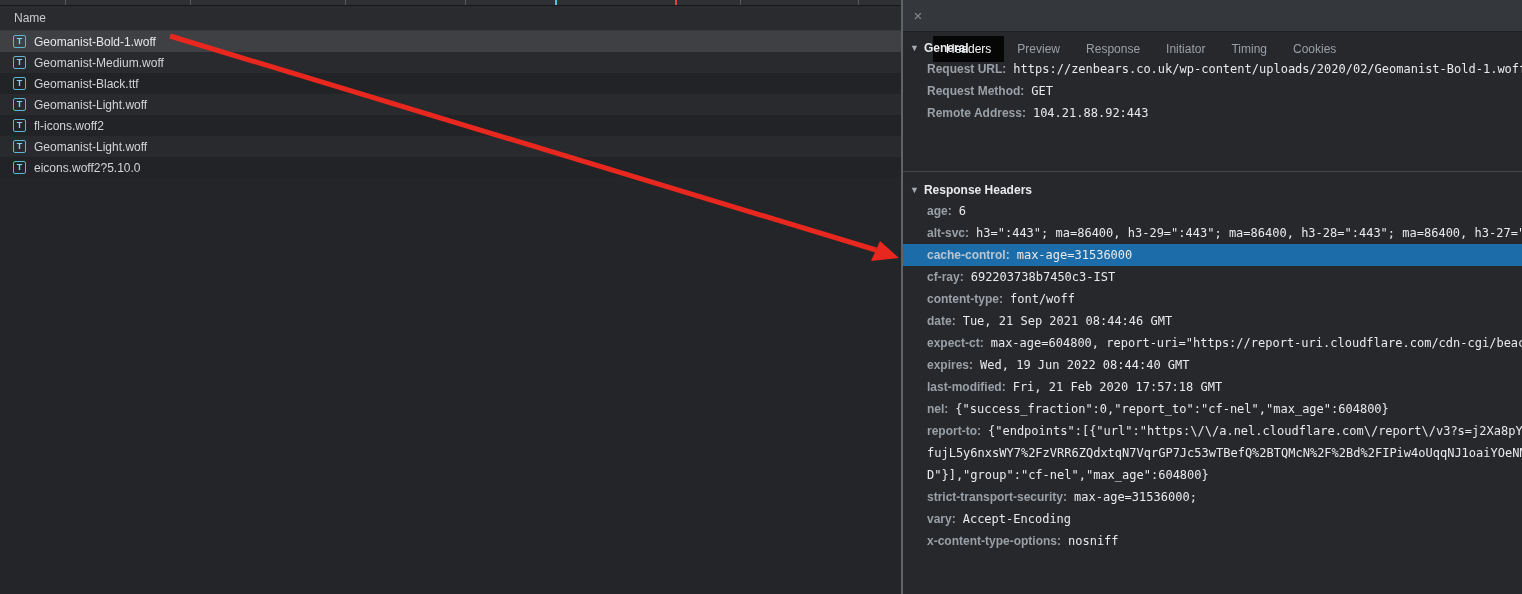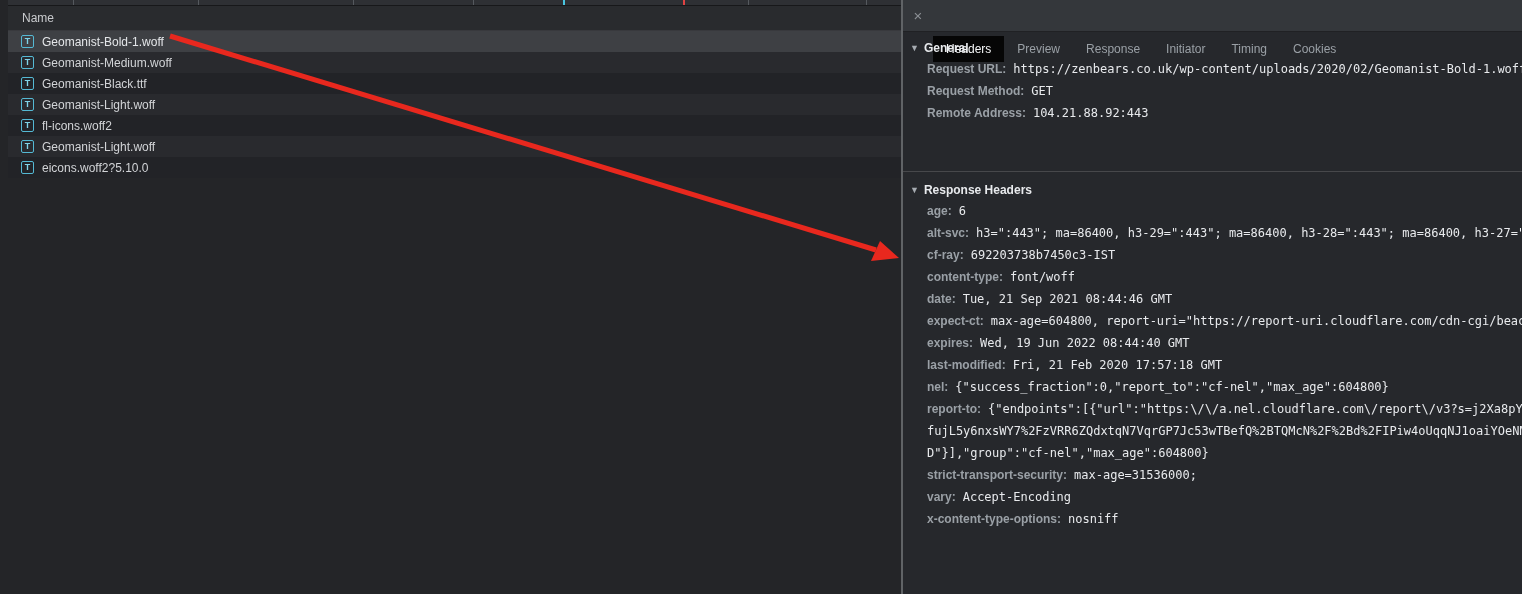--- a/index.html
+++ b/index.html
@@ -4,21 +4,21 @@
 <style>
   html,body { margin:0; padding:0; background:#1a1b1e; }
   .screen {
     position:relative; width:1522px; height:594px; overflow:hidden;
     background:#242528; font-family:"Liberation Sans", sans-serif;
     -webkit-font-smoothing:antialiased;
   }
   .mono { font-family:"DejaVu Sans Mono","Liberation Mono",monospace; }
 
   
-  .left-panel { position:absolute; left:8px; top:0; width:901px; height:594px; background:#242528; }
+  .left-panel { position:absolute; left:0; top:0; width:901px; height:594px; background:#242528; }
   .ticks { position:absolute; left:0; top:0; width:901px; height:5px; background:#2e3034; border-bottom:1px solid #17181a; }
   .tick { position:absolute; top:0; width:1px; height:5px; background:#55595e; }
   .tick.cyan { background:#49c5e0; width:2px; }
   .tick.red  { background:#e04343; width:2px; }
   .name-header {
     position:absolute; top:6px; left:0; width:901px; height:25px; box-sizing:border-box;
     background:#292b2e; border-bottom:1px solid #38393d;
     color:#c9cbce; font-size:12px; line-height:24px; padding-left:14px;
   }
   .rows { position:absolute; top:31px; left:0; width:901px; }
@@ -148,20 +148,23 @@
       <div class="sec-head">
         <span class="tri">▼</span>
         <span>Response Headers</span>
       </div>
       <div class="hrow">
         <span class="hlabel">age:</span><span class="hval mono">6</span>
       </div>
       <div class="hrow">
         <span class="hlabel">alt-svc:</span><span class="hval mono">h3=":443"; ma=86400, h3-29=":443"; ma=86400, h3-28=":443"; ma=86400, h3-27=":443"; ma=86400</span>
       </div>
+      <div class="hrow hl">
+        <span class="hlabel">cache-control:</span><span class="hval mono">max-age=31536000</span>
+      </div>
       <div class="hrow">
         <span class="hlabel">cf-ray:</span><span class="hval mono">692203738b7450c3-IST</span>
       </div>
       <div class="hrow">
         <span class="hlabel">content-type:</span><span class="hval mono">font/woff</span>
       </div>
       <div class="hrow">
         <span class="hlabel">date:</span><span class="hval mono">Tue, 21 Sep 2021 08:44:46 GMT</span>
       </div>
       <div class="hrow">

